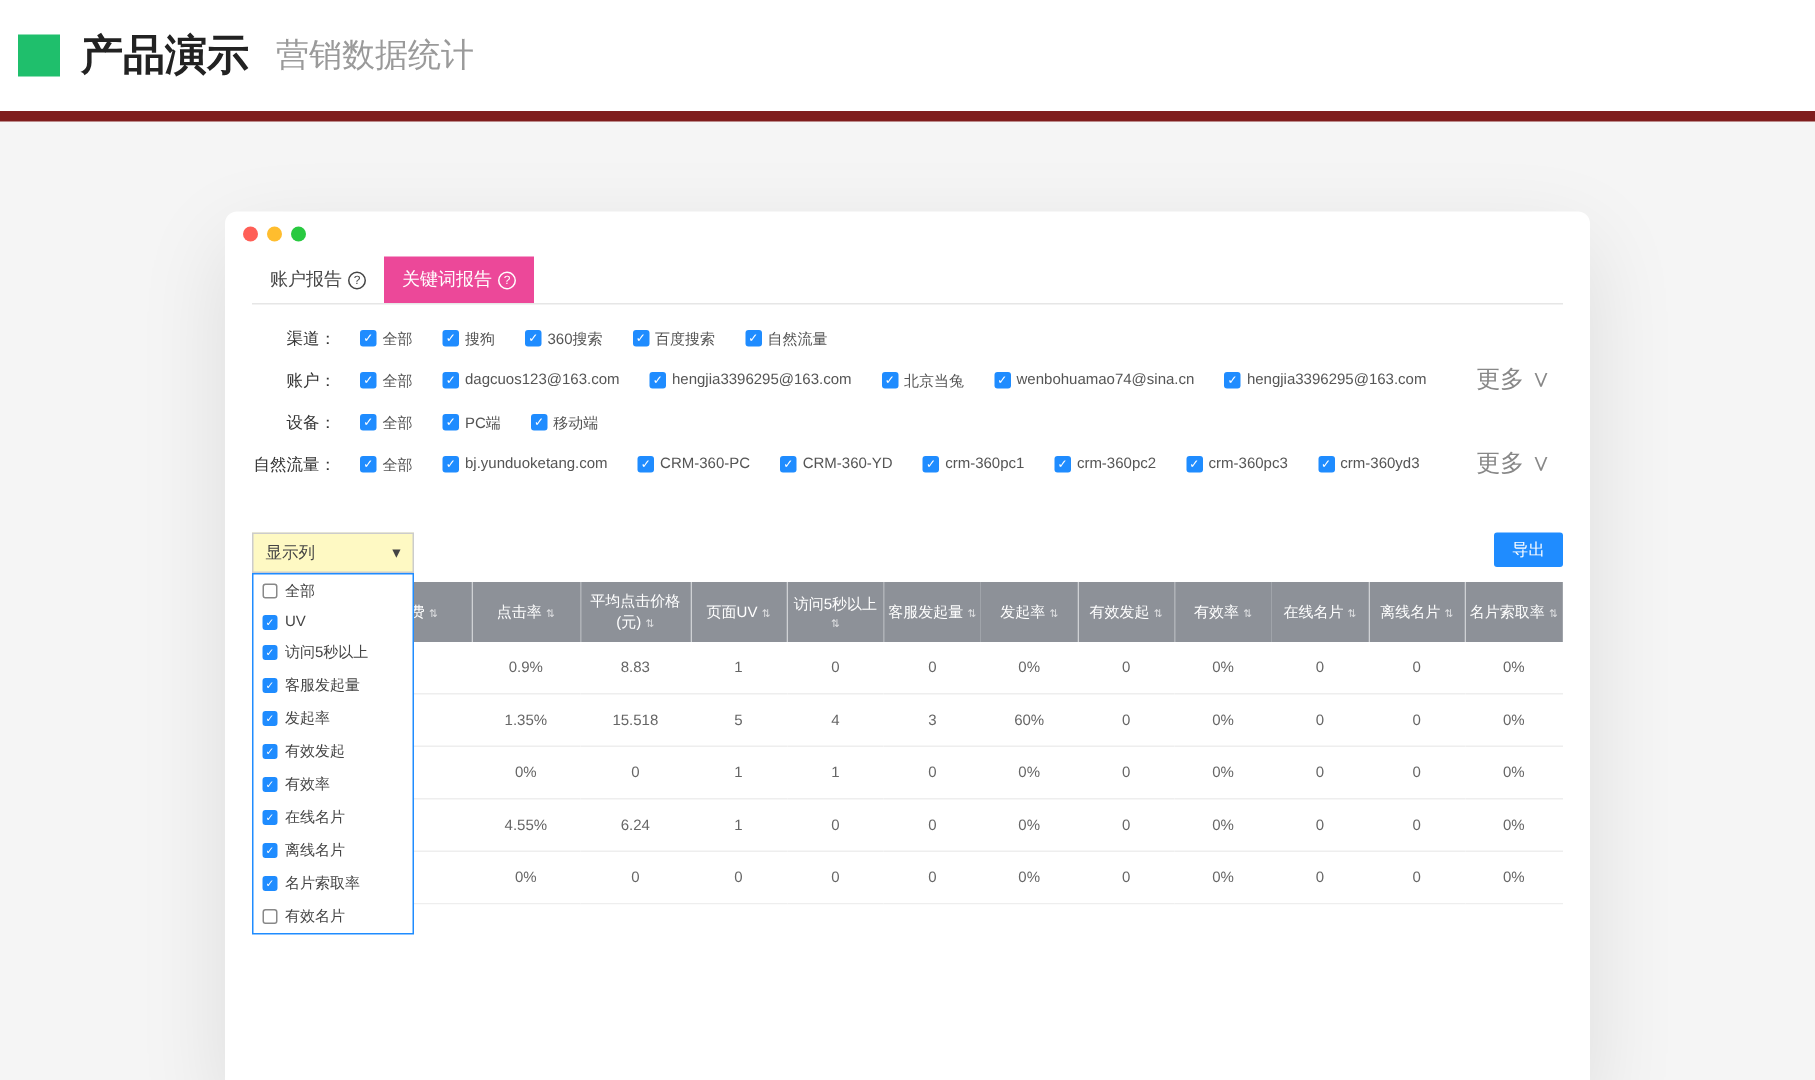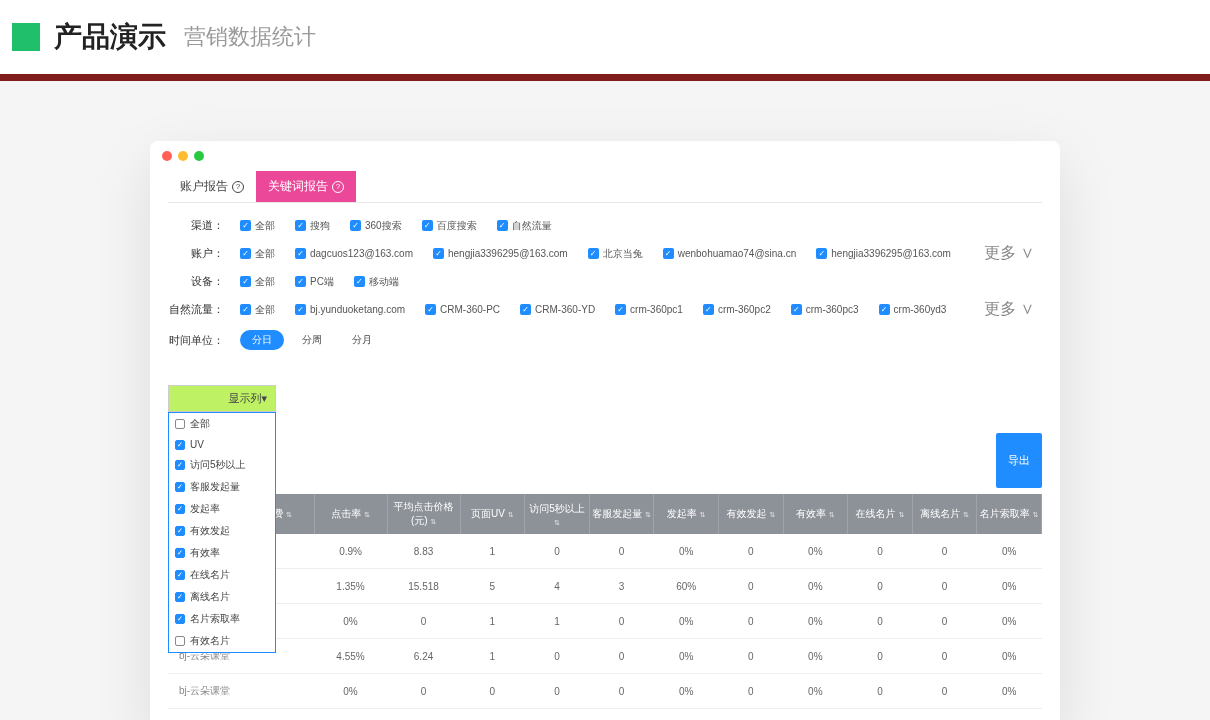--- a/index.html
+++ b/index.html
@@ -27,27 +27,27 @@
   .filter-label { width: 56px; text-align: right; margin-right: 10px; color: #333; font-size: 11px; }
   .fopt { display: inline-flex; align-items: center; gap: 4px; margin-right: 14px; font-size: 10px; color: #555; cursor: pointer; }
   .fopt .cb { width: 11px; height: 11px; border-radius: 2px; background: #1f8cff; display:inline-flex; align-items:center; justify-content:center; color:#fff; font-size:8px; line-height:1;}
   .more { margin-left: auto; color: #888; font-size: 16px; cursor: pointer; padding-right: 8px;}
 
   .pill { padding: 3px 12px; border-radius: 10px; font-size: 10px; cursor: pointer; }
   .pill.active { background: #1f8cff; color: #fff; }
 
   .toolbar-row { display: flex; align-items: flex-start; margin-top: 30px; position: relative; }
   .dropdown { position: relative; width: 108px; }
-  .dropdown-toggle { border: 1px solid #ccc; padding: 5px 8px; font-size: 11px; display:flex; justify-content:flex-end; align-items:center; cursor:pointer; background:#bef264;}
+  .dropdown-toggle { border: 1px solid #ccc; padding: 5px 8px; font-size: 11px; display:flex; justify-content:space-between; align-items:center; cursor:pointer; background:#fef9c3;}
   .dropdown-menu { position: absolute; top: 100%; left: 0; width: 108px; border: 1px solid #1f8cff; background: #fff; z-index: 10; max-height: 260px; overflow-y: auto; }
   .dd-item { padding: 4px 6px; font-size: 10px; display:flex; align-items:center; gap:5px; cursor:pointer;}
   .dd-item .cb2 { width:10px; height:10px; border:1px solid #888; border-radius:2px; display:inline-flex; align-items:center; justify-content:center; font-size:7px; }
   .dd-item .cb2.checked { background:#1f8cff; border-color:#1f8cff; color:#fff; }
 
-  .export-btn { margin-left:auto; background:#1f8cff; color:#fff; padding:20px 12px; font-size:11px; border-radius:2px; cursor:pointer;margin-top:48px; }
+  .export-btn { margin-left:auto; background:#1f8cff; color:#fff; padding:4px 12px; font-size:11px; border-radius:2px; cursor:pointer; }
 
   .table-wrap { margin-top: 6px; overflow: hidden; }
   table { width: 100%; border-collapse: collapse; font-size: 10px; table-layout: fixed; }
   th { background: #8d9198; color: #fff; font-weight: 400; padding: 6px 2px; border-right: 1px solid #a0a4aa; position:relative; }
   th .sort { font-size:7px; opacity:0.7; }
   td { padding: 10px 2px; text-align: center; color: #666; border-bottom: 1px solid #eee; }
   td.acct { color:#888; }
   .col-narrow { width: 46px; }
   .col-med { width: 52px; }
 </style>
@@ -176,26 +176,20 @@
             </span>
             <span class="fopt">
               <span class="cb">✓</span>
               <span>crm-360pc3</span>
             </span>
             <span class="fopt">
               <span class="cb">✓</span>
               <span>crm-360yd3</span>
             </span>
             <span class="more">更多 ∨</span>
-          </div>
-          <div class="filter-row">
-            <span class="filter-label">时间单位：</span>
-            <span class="pill active">分日</span> 
-            <span class="pill ">分周</span> 
-            <span class="pill ">分月</span>
           </div>
         </div>
 
       <div class="toolbar-row">
         <div class="dropdown">
           <div class="dropdown-toggle">
             <span>显示列</span>
             <span>▾</span>
           </div>
           <div class="dropdown-menu" id="dd-menu">

